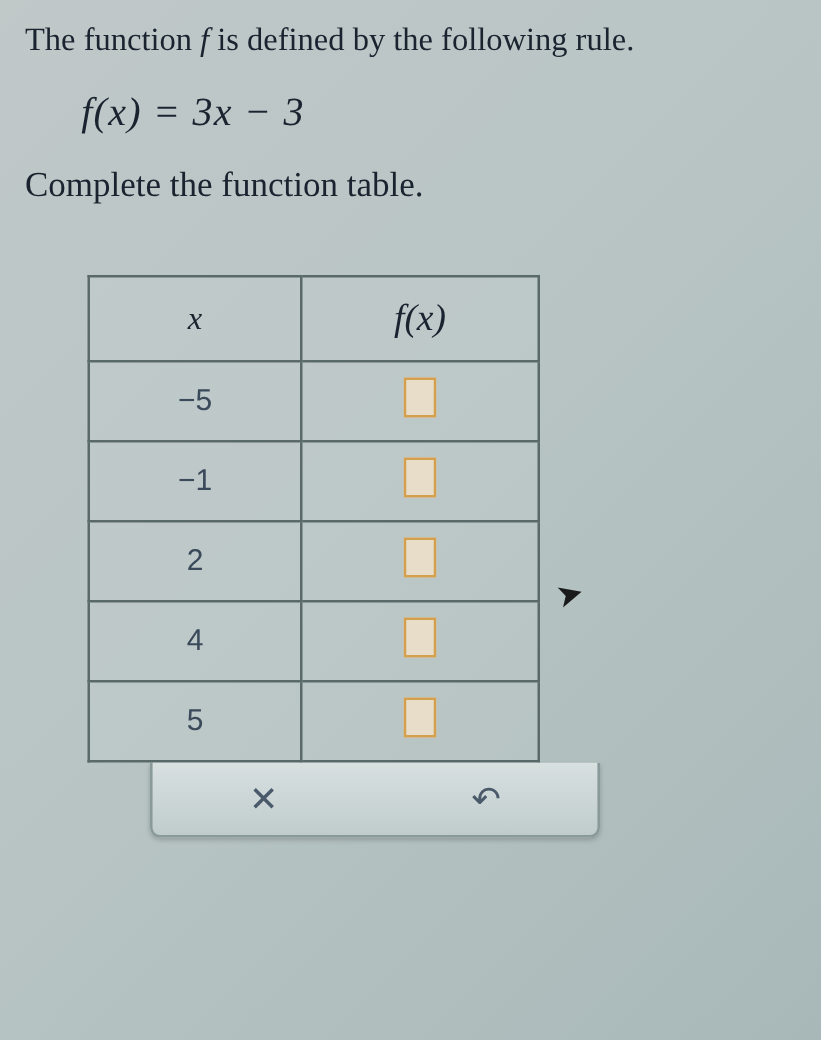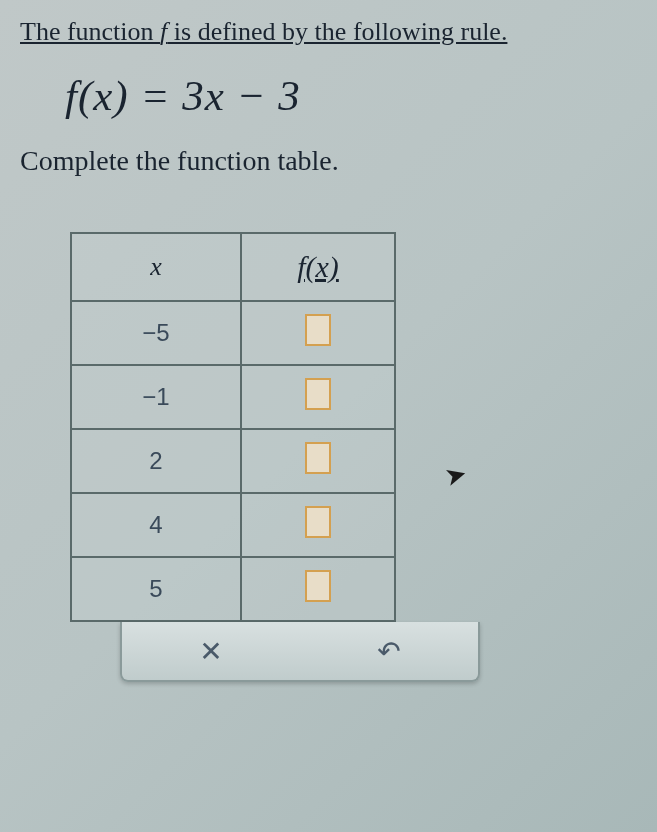--- a/index.html
+++ b/index.html
@@ -15,28 +15,27 @@
       color: #1a2430;
       padding: 12px 20px;
       overflow: hidden;
       position: relative;
     }
     .intro-text {
       font-size: 26px;
       line-height: 1.5;
       margin-bottom: 20px;
       font-family: Georgia, 'Times New Roman', serif;
-      text-decoration: underline;
     }
     .intro-text .f-italic {
       font-style: italic;
       font-family: 'Times New Roman', serif;
     }
     .formula {
-      font-size: 43px;
+      font-size: 32px;
       font-style: italic;
       margin-left: 45px;
       margin-bottom: 25px;
       font-family: 'Times New Roman', serif;
       letter-spacing: 1px;
     }
     .instruction {
       font-size: 28px;
       margin-bottom: 55px;
       font-family: Georgia, 'Times New Roman', serif;
@@ -57,23 +56,22 @@
       height: 68px;
       font-weight: normal;
       font-size: 26px;
       font-style: italic;
       font-family: 'Times New Roman', serif;
     }
     th:first-child {
       width: 170px;
     }
     th:last-child {
-      width: 154px;
+      width: 190px;
       font-size: 30px;
-      text-decoration: underline;
     }
     td {
       height: 64px;
       font-size: 24px;
       font-family: Arial, sans-serif;
       color: #3a4a5a;
     }
     .input-box {
       display: inline-block;
       width: 26px;

